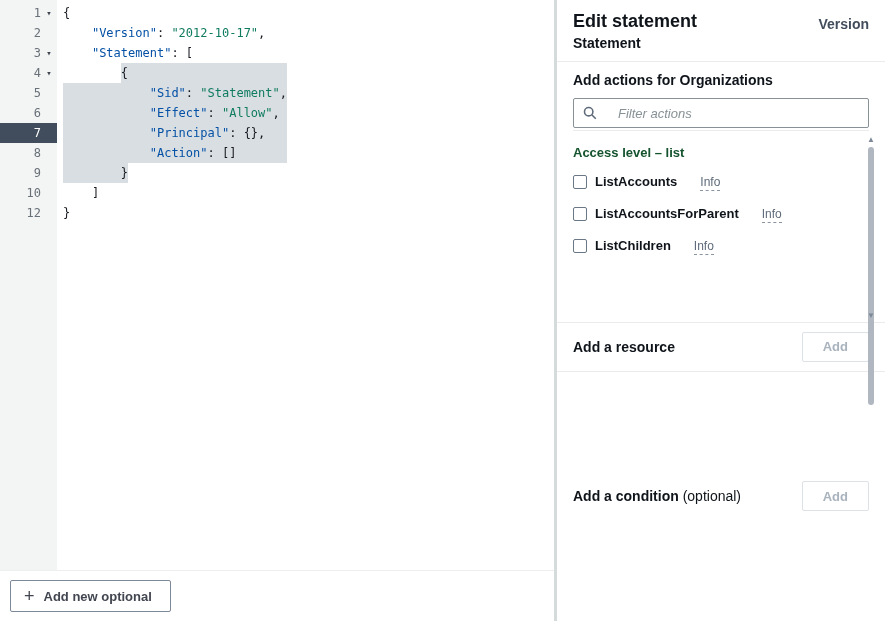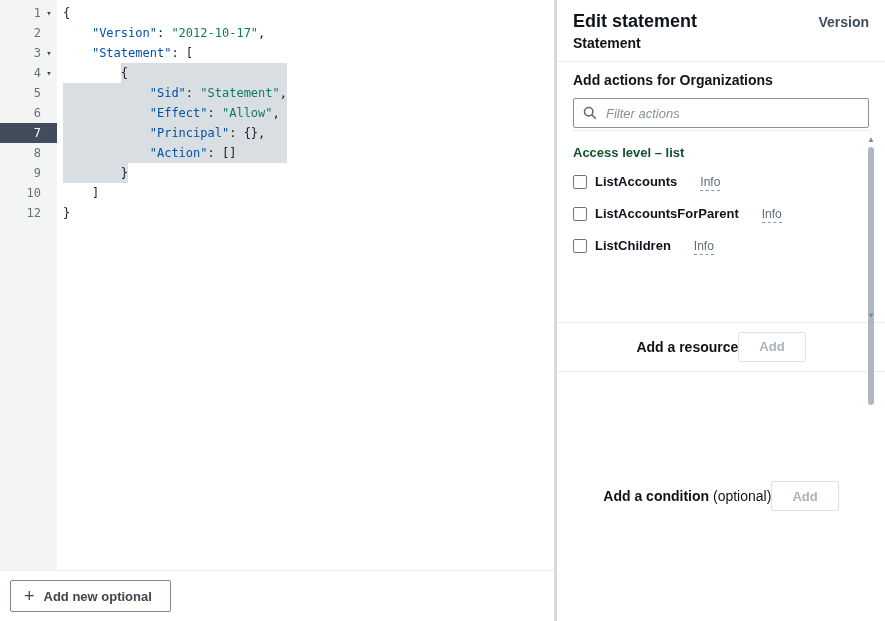--- a/index.html
+++ b/index.html
@@ -40,31 +40,31 @@
             background:#fff;border:1px solid #7d8998;border-radius:2px;cursor:pointer;
             font-family:inherit;font-size:13px;font-weight:700;color:#424650}
   .plus-glyph{font-size:18px;font-weight:400;line-height:1;color:#424650}
 
   
   .divider-v{flex:0 0 3px;width:3px;background:#d5dbdb;cursor:col-resize}
 
   
   .panel{flex:1;min-width:0;display:flex;flex-direction:column;background:#fff}
   .panel-header{padding:11px 16px 10px}
-  .title-row{display:flex;justify-content:space-between;align-items:center}
+  .title-row{display:flex;justify-content:space-between;align-items:flex-end}
   .panel-title{margin:0;font-size:18px;font-weight:700;color:#0f141a}
   .remove-btn{border:none;background:none;padding:0;cursor:pointer;
               font-family:inherit;font-size:14px;font-weight:700;color:#414d5c}
   .panel-subtitle{font-size:14px;font-weight:700;margin-top:3px}
   .hr{border:none;border-top:1px solid #e9ebed;margin:0}
 
   .actions-section{flex:1;min-height:0;display:flex;flex-direction:column;
                    padding:10px 16px 0;position:relative}
   .section-title{margin:0 0 10px;font-size:14px;font-weight:700;color:#0f141a}
-  .search-box{flex:0 0 30px;height:30px;display:flex;align-items:center;gap:7px;
+  .search-box{flex:0 0 30px;height:30px;display:flex;align-items:center;gap:19px;
               border:1px solid #879196;border-radius:2px;background:#fff;padding:0 9px}
   .search-input{flex:1;min-width:0;border:none;outline:none;background:transparent;
                 font-family:inherit;font-size:13px;color:#0f141a}
   .search-input::placeholder{font-style:italic;color:#879196}
 
   .list{flex:1;min-height:0;overflow:hidden;margin-top:2px;position:relative}
   .action-row{display:block;padding:8px 0;font-size:13px;line-height:16px;cursor:pointer}
   .row-all{padding:10px 0}
   .cb{display:inline-block;width:14px;height:14px;border:1.5px solid #6b7785;border-radius:2px;
       background:#fff;vertical-align:-3px;margin-right:8px}
@@ -74,21 +74,21 @@
   .inset-hr{border:none;border-top:1px solid #e9ebed;margin:0}
   .access-header{margin:14px 0 6px;font-size:13px;font-weight:700;color:#14532d}
 
   .scrollbar{position:absolute;top:76px;bottom:4px;right:10px;width:8px}
   .scroll-thumb{position:absolute;top:9px;left:1px;width:6px;height:258px;background:#b0b7c0;border-radius:3px}
   .scroll-up-arrow,.scroll-down-arrow{position:absolute;left:0;width:8px;text-align:center;
              font-size:8px;line-height:8px;color:#7d8998}
   .scroll-up-arrow{top:-2px}
   .scroll-down-arrow{bottom:-2px}
 
-  .row-section{flex:0 0 48px;height:48px;display:flex;justify-content:center;
+  .row-section{flex:0 0 48px;height:48px;display:flex;justify-content:space-between;
                align-items:center;padding:0 16px}
   .row-section.condition{flex:1;min-height:51px}
   .row-label{margin:0;font-size:14px;font-weight:700;color:#0f141a}
   .optional{font-weight:400}
   .add-btn{height:30px;padding:0 20px;background:#fff;border:1px solid #dde2e7;border-radius:2px;
            font-family:inherit;font-size:13px;font-weight:700;color:#a9b3bd}
 </style>
 </head>
 <body>
 

